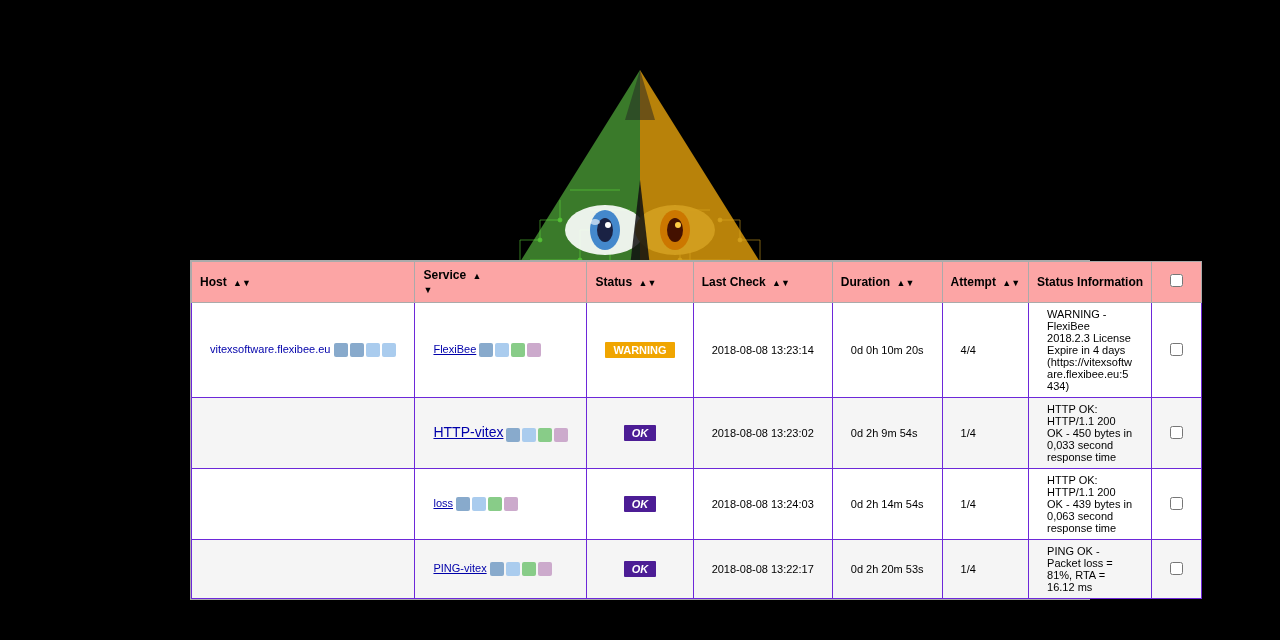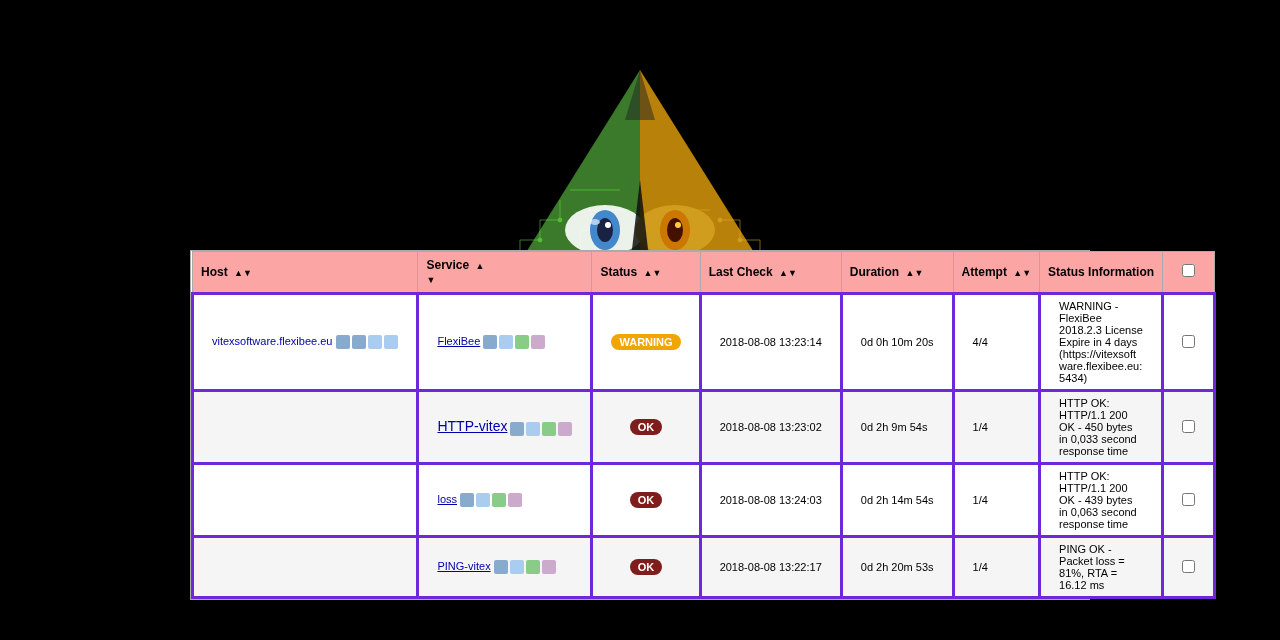--- a/index.html
+++ b/index.html
@@ -71,42 +71,43 @@
     tbody tr:nth-child(even) {
       background: #f5f5f5;
     }
 
     tbody tr:nth-child(odd) {
       background: #fff;
     }
 
     tbody td {
       padding: 5px 18px;
-      border: 3px solid #6d28d9;
+      border: 1px solid #6d28d9;
       font-size: 11px;
       white-space: nowrap;
       vertical-align: middle;
     }
 
     .badge {
       display: inline-block;
       padding: 2px 8px;
-      border-radius: 8px;
+      border-radius: 1px;
       font-weight: bold;
       font-size: 11px;
       color: #fff;
       text-align: right;
     }
 
     .badge-warning {
       background: #f0a500;
     }
 
     .badge-ok {
-      background: #7f1d1d;
+      background: #4c1d95;
+      font-style: italic;
     }
 
     .status-info {
       white-space: normal;
       word-break: break-word;
       max-width: 300px;
       font-size: 11px;
     }
 
     .th-checkbox {

